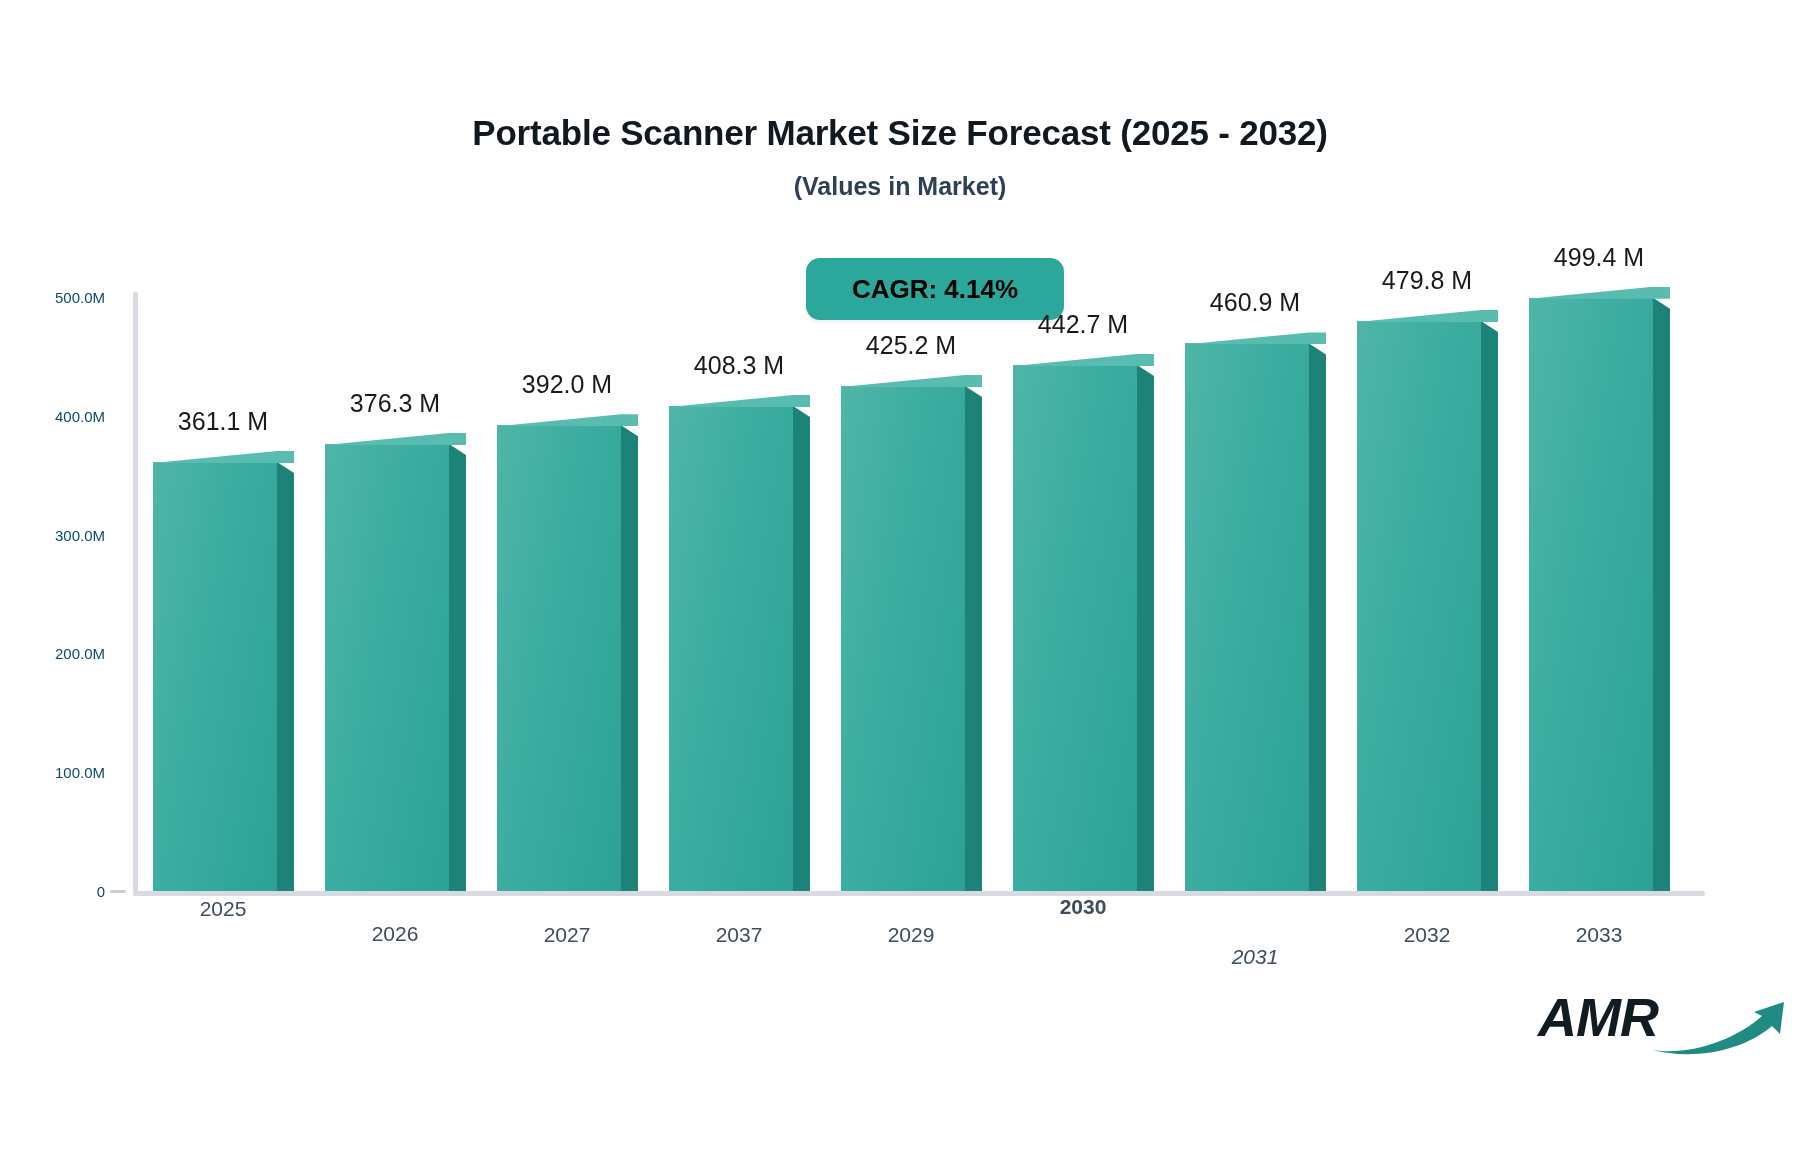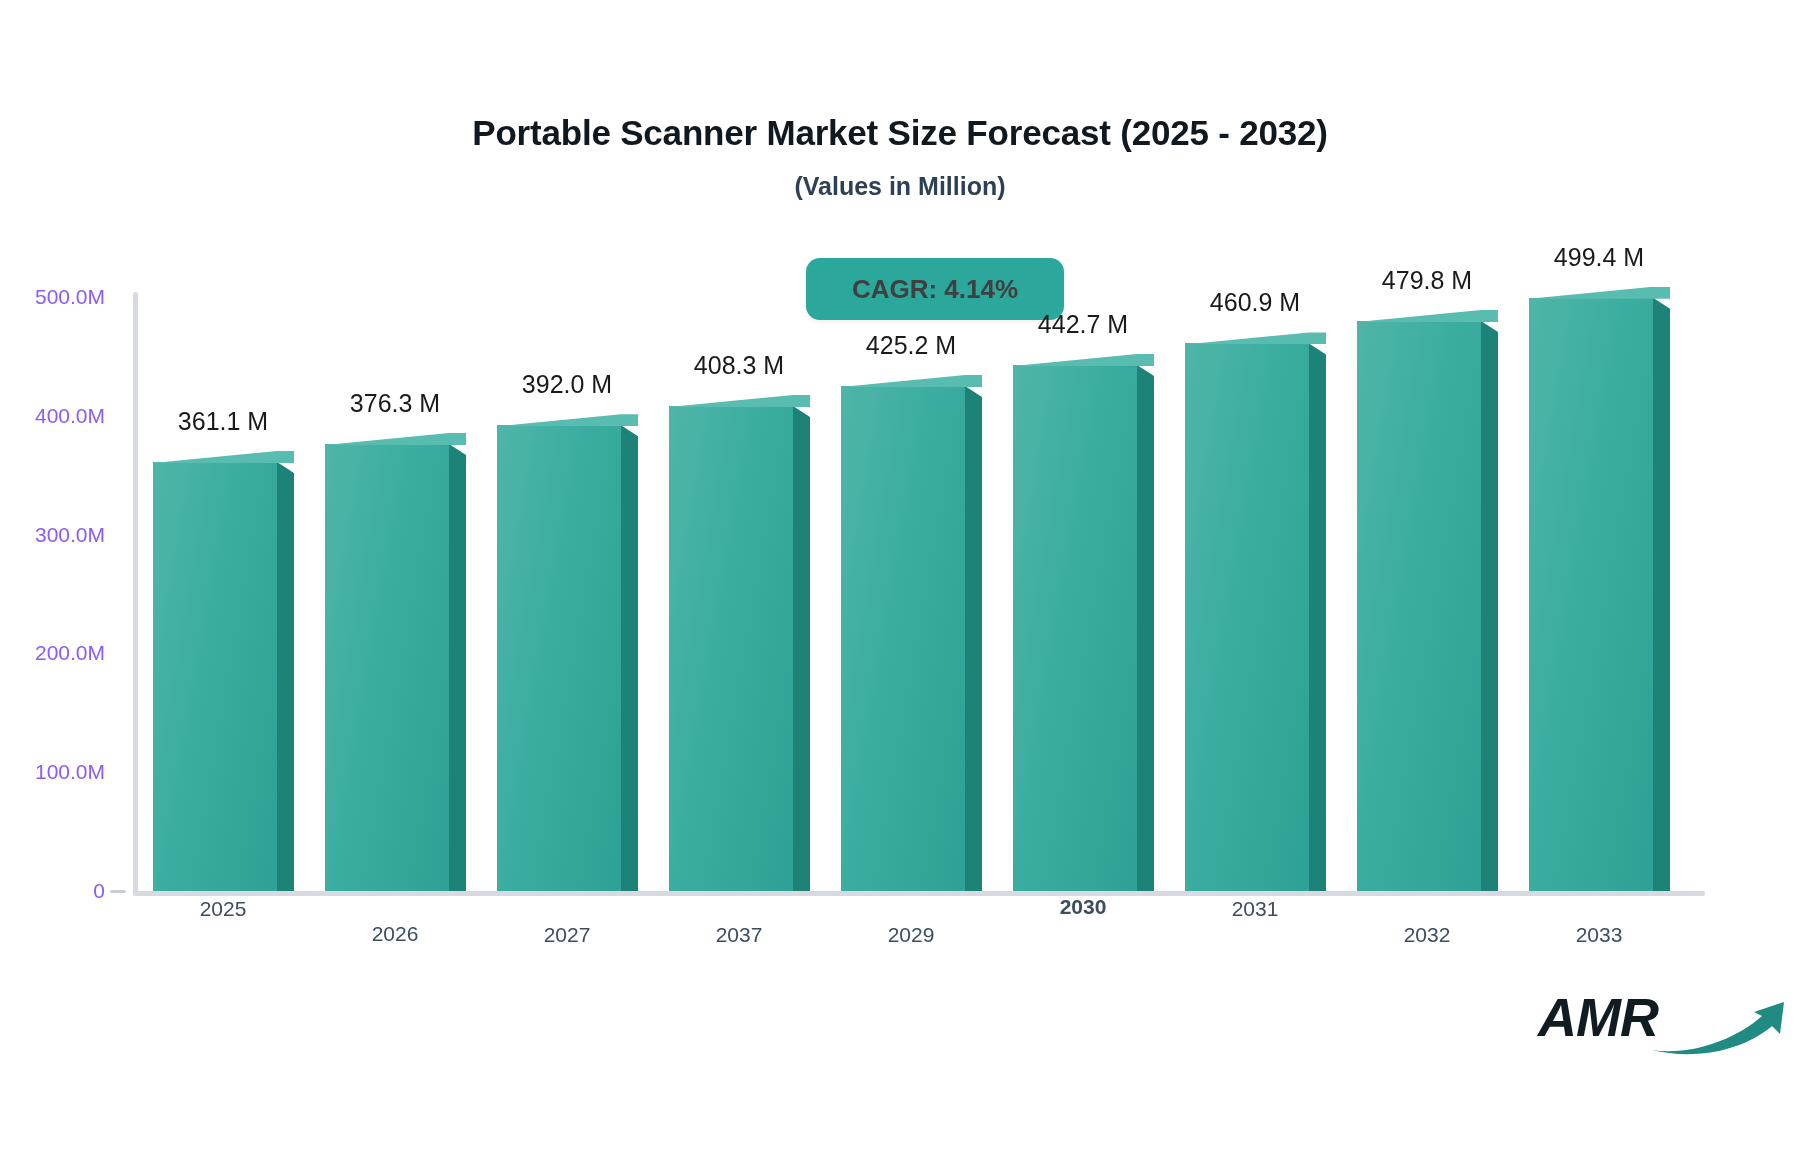--- a/index.html
+++ b/index.html
@@ -30,21 +30,21 @@
   .cagr-badge {
     position: absolute;
     left: 806px; top: 258px;
     width: 258px; height: 62px;
     background: #2ba79b;
     border-radius: 14px;
     display: flex; align-items: center; justify-content: center;
     box-shadow: 0 2px 5px rgba(0,0,0,0.08);
   }
   .cagr-badge span {
-    color: #404040; font-size: 26px; font-weight: bold; white-space: nowrap;
+    color: #000000; font-size: 26px; font-weight: bold; white-space: nowrap;
   }
 
   
   .plot {
     position: absolute;
     left: 133px;   
     top: 292px;    
     width: 1572px;
     height: 602px; 
   }
@@ -54,21 +54,21 @@
     background: #d7dae0; border-radius: 2px;
   }
   .x-axis-line {
     position: absolute; left: 0px; top: 599px;
     width: 1572px; height: 5px;
     background: #d7dae0; border-radius: 2px;
   }
   .ytick-row { position: absolute; left: 0; width: 1800px; height: 0; }
   .ytick-row .txt {
     position: absolute; right: 1695px; text-align: right;
-    font-size: 21px; color: #8b5cf6; transform: translateY(-50%);
+    font-size: 15px; color: #0c4a6e; transform: translateY(-50%);
     white-space: nowrap;
   }
   .ytick-row .dash {
     position: absolute; left: 110px; top: -1px;
     width: 16px; height: 3px; background: #c9ced6; border-radius: 2px;
   }
 
   
   .bar-group { position: absolute; bottom: 0; }
   .bar-front {
@@ -113,21 +113,21 @@
     letter-spacing: -1px; line-height: 1;
   }
   .logo-arrow { position: absolute; left: 112px; top: 8px; }
 </style>
 </head>
 <body>
 
 <div id="root">
 
   <div class="title">Portable Scanner Market Size Forecast (2025 - 2032)</div>
-  <div class="subtitle">(Values in Million)</div>
+  <div class="subtitle">(Values in Market)</div>
 
   <div class="cagr-badge">
     <span>CAGR: 4.14%</span>
   </div>
 
   <div class="plot">
     <div class="y-axis-line"></div>
     <div class="x-axis-line"></div>
     <div id="yticks">
         <div class="ytick-row" style="top: 5px; left: -133px;">
@@ -191,21 +191,21 @@
           <div class="bar-side" style="height: 525.928px;"></div>
           <div class="bar-top" style="bottom: 524.928px;"></div>
           <div class="bar-value" style="bottom: 551.928px;">442.7 M</div>
           <div class="xlabel" style="top: 530px; font-weight: bold;">2030</div>
         </div>
         <div class="bar-group" style="left: 1052px; bottom: 3px; height: 547.549px; width: 141px;">
           <div class="bar-front" style="height: 547.549px;"></div>
           <div class="bar-side" style="height: 547.549px;"></div>
           <div class="bar-top" style="bottom: 546.549px;"></div>
           <div class="bar-value" style="bottom: 573.549px;">460.9 M</div>
-          <div class="xlabel" style="top: 554px;">2031</div>
+          <div class="xlabel" style="top: 602px; font-style: italic;">2031</div>
         </div>
         <div class="bar-group" style="left: 1224px; bottom: 3px; height: 570.002px; width: 141px;">
           <div class="bar-front" style="height: 570.002px;"></div>
           <div class="bar-side" style="height: 570.002px;"></div>
           <div class="bar-top" style="bottom: 569.002px;"></div>
           <div class="bar-value" style="bottom: 596.002px;">479.8 M</div>
           <div class="xlabel" style="top: 602.002px;">2032</div>
         </div>
         <div class="bar-group" style="left: 1396px; bottom: 3px; height: 593.287px; width: 141px;">
           <div class="bar-front" style="height: 593.287px;"></div>

